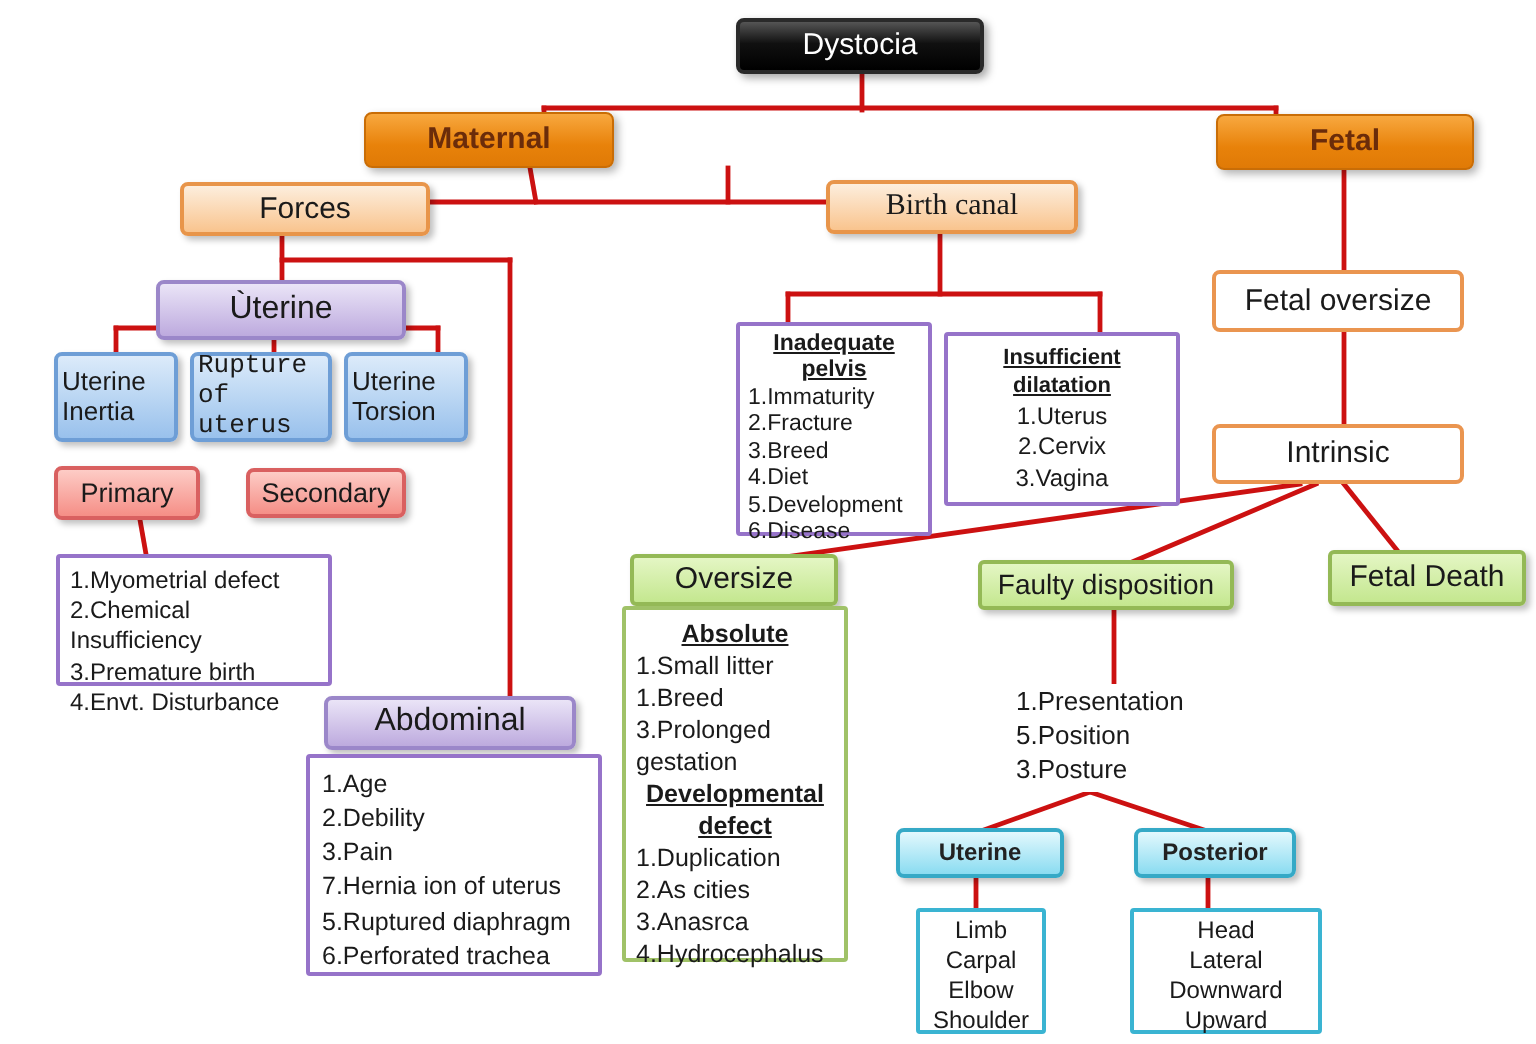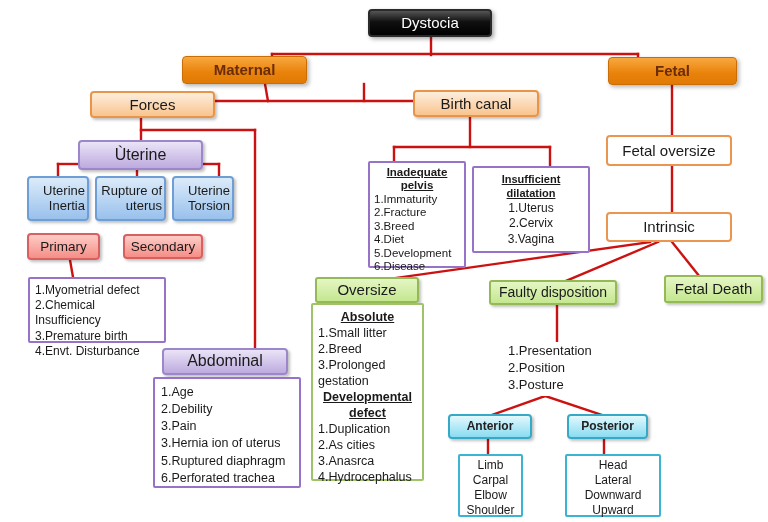--- a/index.html
+++ b/index.html
@@ -1,20 +1,20 @@
 <!DOCTYPE html>
 <html><head>
 <meta charset="utf-8">
 <style>
   html,body{margin:0;padding:0;background:#fff;}
   .stage{position:relative;width:768px;height:522px;background:#fff;overflow:hidden;
          font-family:"Liberation Sans",sans-serif;color:#1a1a1a;}
   svg.connectors{position:absolute;left:0;top:0;z-index:1;}
   .box{position:absolute;box-sizing:border-box;z-index:2;display:flex;align-items:center;
-       justify-content:center;text-align:right;border-radius:4px;line-height:1.15;}
+       justify-content:center;text-align:left;border-radius:4px;line-height:1.15;}
   .black{background:linear-gradient(#555 0%,#101010 45%,#000 100%);color:#fff;
          border:2px solid #2a2a2a;font-size:15px;box-shadow:2px 2px 4px rgba(0,0,0,.35);}
   .orange{background:linear-gradient(#f8a83f,#e8820a 60%,#e07a06);border:1px solid #c96d06;
           color:#6b2c0a;font-weight:bold;font-size:15px;box-shadow:2px 2px 4px rgba(0,0,0,.3);}
   .peach{background:linear-gradient(#fdeedd,#f9c48e);border:2px solid #e8954a;font-size:15px;
          box-shadow:2px 2px 3px rgba(0,0,0,.25);}
   .lavender{background:linear-gradient(#eae4f7,#bdaade);border:2px solid #9b87c9;font-size:16px;
          box-shadow:2px 2px 3px rgba(0,0,0,.25);}
   .blue{background:linear-gradient(#dcebfa,#99c1ec);border:2px solid #6e9ed6;font-size:13px;
          box-shadow:2px 2px 3px rgba(0,0,0,.25);padding:2px;}
@@ -74,45 +74,45 @@
   </svg>
 
   <div class="box black" style="left:368px;top:9px;width:124px;height:28px;">Dystocia</div>
 
   <div class="box orange" style="left:182px;top:56px;width:125px;height:28px;">Maternal</div>
 
   <div class="box orange" style="left:608px;top:57px;width:129px;height:28px;">Fetal</div>
 
   <div class="box peach" style="left:90px;top:91px;width:125px;height:27px;">Forces</div>
 
-  <div class="box peach" style="left:413px;top:90px;width:126px;height:27px;">Birth canal</div>
+  <div class="box peach" style="left:413px;top:90px;width:126px;height:27px;font-family:Liberation Serif, serif;">Birth canal</div>
 
   <div class="box lavender" style="left:78px;top:140px;width:125px;height:30px;">Ùterine</div>
 
   <div class="box blue" style="left:27px;top:176px;width:62px;height:45px;">Uterine Inertia</div>
-  <div class="box blue" style="left:95px;top:176px;width:71px;height:45px;">Rupture of uterus</div>
+  <div class="box blue" style="left:95px;top:176px;width:71px;height:45px;font-family:Liberation Mono, monospace;">Rupture of uterus</div>
   <div class="box blue" style="left:172px;top:176px;width:62px;height:45px;">Uterine Torsion</div>
 
   <div class="box pink" style="left:27px;top:233px;width:73px;height:27px;">Primary</div>
   <div class="box pink" style="left:123px;top:234px;width:80px;height:25px;">Secondary</div>
 
   <div class="list wpurple" style="left:28px;top:277px;width:138px;height:66px;font-size:12px;line-height:1.27;padding:4px 5px;">
     <div>1.Myometrial defect</div>
     <div>2.Chemical Insufficiency</div>
     <div>3.Premature birth</div>
     <div>4.Envt. Disturbance</div>
   </div>
 
   <div class="box lavender" style="left:162px;top:348px;width:126px;height:27px;">Abdominal</div>
 
   <div class="list wpurple" style="left:153px;top:377px;width:148px;height:111px;font-size:12.5px;line-height:1.37;padding:5px 6px;">
     <div>1.Age</div>
     <div>2.Debility</div>
     <div>3.Pain</div>
-    <div>3.Hernia ion of uterus</div>
+    <div>7.Hernia ion of uterus</div>
     <div>5.Ruptured diaphragm</div>
     <div>6.Perforated trachea</div>
   </div>
 
   <div class="list wpurple" style="left:368px;top:161px;width:98px;height:107px;font-size:11.5px;line-height:1.17;padding:3px 4px;">
     <div class="bu">Inadequate pelvis</div>
     <div>1.Immaturity</div>
     <div>2.Fracture</div>
     <div>3.Breed</div>
     <div>4.Diet</div>
@@ -129,40 +129,40 @@
 
   <div class="box worange" style="left:606px;top:135px;width:126px;height:31px;">Fetal oversize</div>
 
   <div class="box worange" style="left:606px;top:212px;width:126px;height:30px;">Intrinsic</div>
 
   <div class="box green" style="left:315px;top:277px;width:104px;height:26px;font-size:15px;">Oversize</div>
 
   <div class="list wgreen" style="left:311px;top:303px;width:113px;height:178px;font-size:12.5px;line-height:1.28;padding:4px 5px;">
     <div class="bu">Absolute</div>
     <div>1.Small litter</div>
-    <div>2.Breed</div>
+    <div>1.Breed</div>
     <div>3.Prolonged gestation</div>
     <div class="bu">Developmental defect</div>
     <div>1.Duplication</div>
     <div>2.As cities</div>
     <div>3.Anasrca</div>
     <div>4.Hydrocephalus</div>
   </div>
 
   <div class="box green" style="left:489px;top:280px;width:128px;height:25px;">Faulty disposition</div>
 
   <div class="box green" style="left:640px;top:275px;width:99px;height:28px;font-size:15px;margin-left:24px;">Fetal Death</div>
 
   <div class="list noborder" style="left:508px;top:342px;width:110px;height:54px;font-size:13px;line-height:1.32;">
     <div>1.Presentation</div>
-    <div>2.Position</div>
+    <div>5.Position</div>
     <div>3.Posture</div>
   </div>
 
-  <div class="box cyan" style="left:448px;top:414px;width:84px;height:25px;">Anterior</div>
+  <div class="box cyan" style="left:448px;top:414px;width:84px;height:25px;">Uterine</div>
   <div class="box cyan" style="left:567px;top:414px;width:81px;height:25px;">Posterior</div>
 
   <div class="list wcyan" style="left:458px;top:454px;width:65px;height:63px;font-size:12px;line-height:1.25;padding:2px 1px;">
     <div>Limb</div>
     <div>Carpal</div>
     <div>Elbow</div>
     <div>Shoulder</div>
   </div>
 
   <div class="list wcyan" style="left:565px;top:454px;width:96px;height:63px;font-size:12px;line-height:1.25;padding:2px 1px;">

